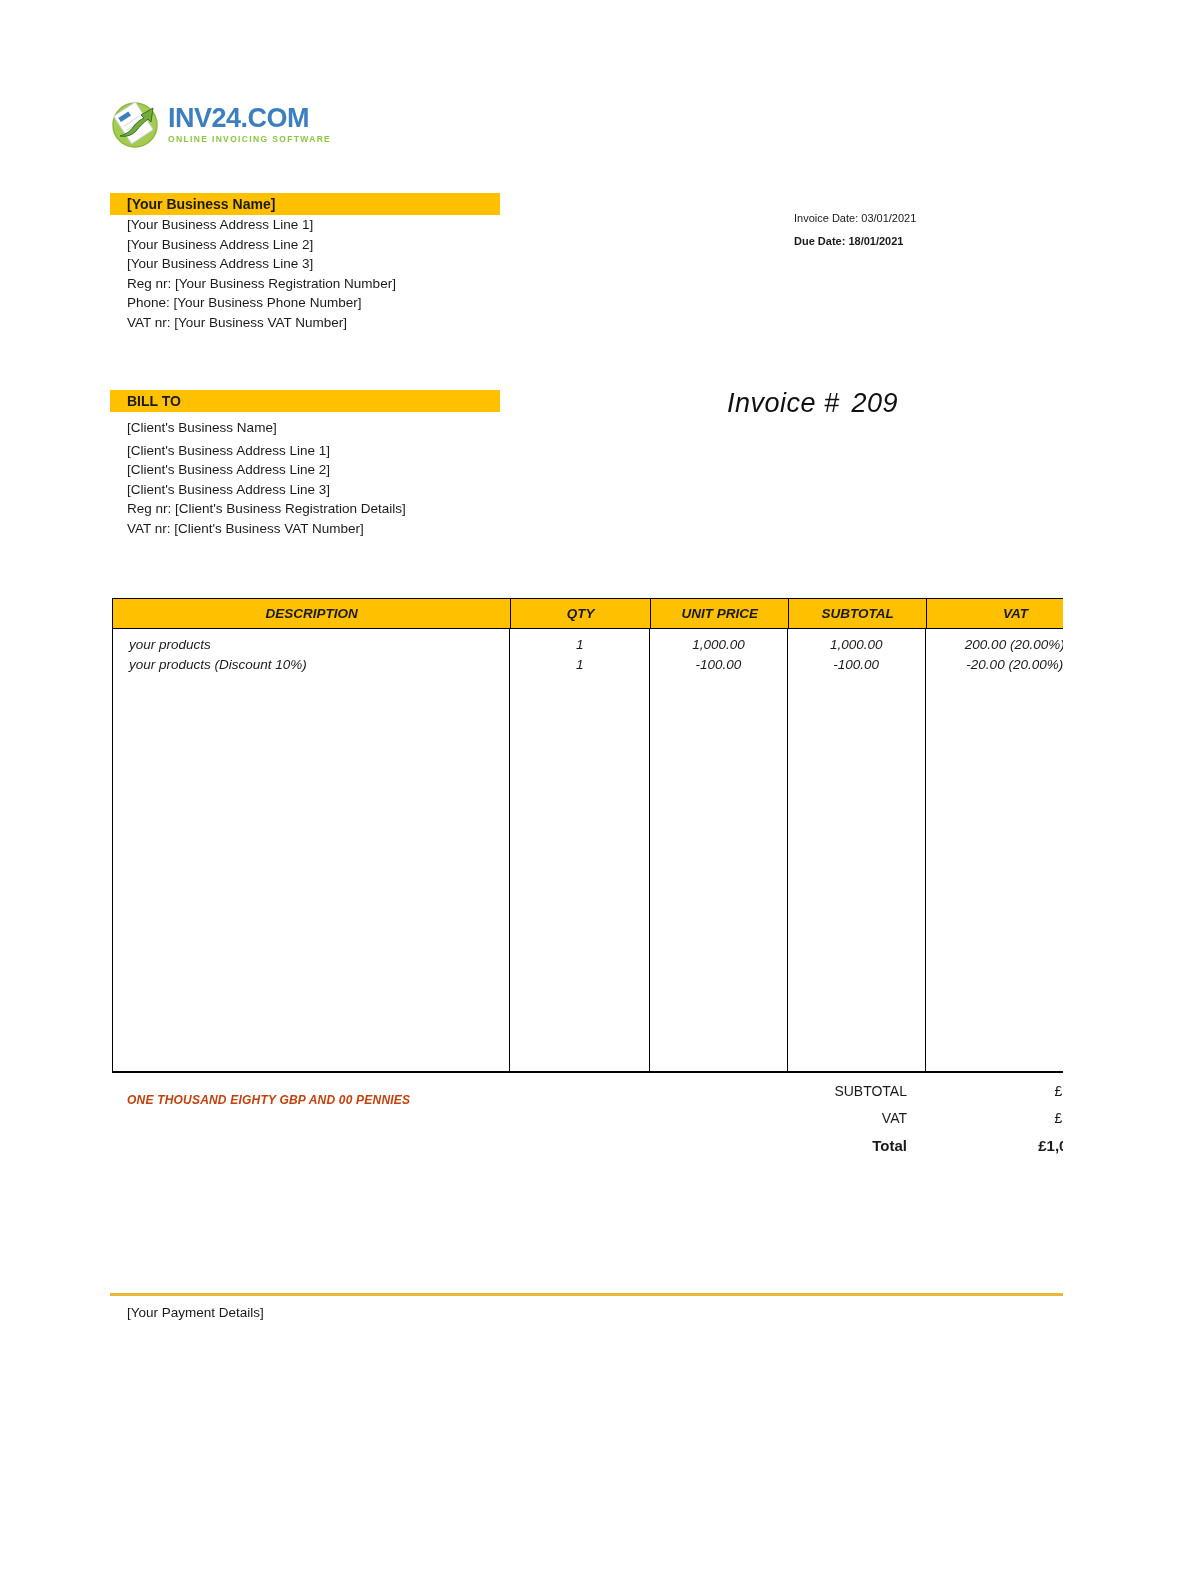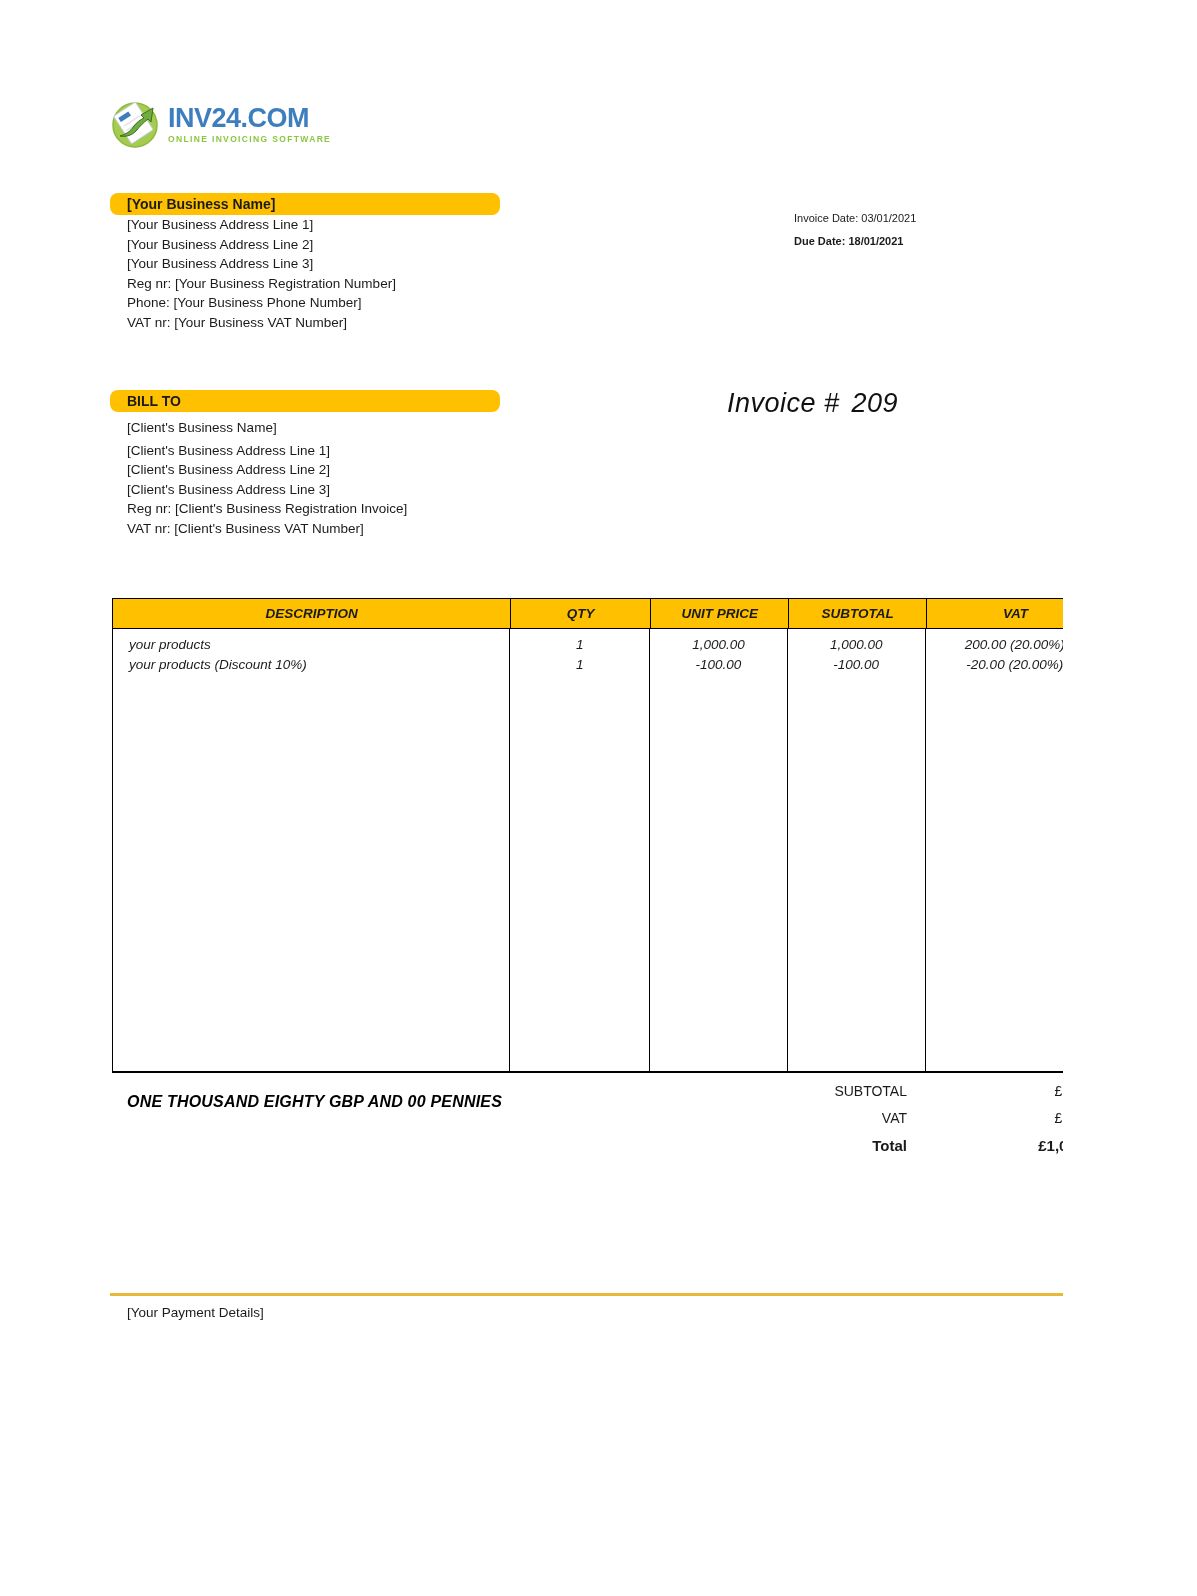--- a/index.html
+++ b/index.html
@@ -44,21 +44,20 @@
   .section-bar {
     width: 390px;
     height: 22px;
     background: #ffc000;
     display: flex;
     align-items: center;
     padding-left: 17px;
     font-size: 14px;
     font-weight: 700;
     color: #1b1b1b;
-    border-radius: 8px;
   }
   .seller-block { position: absolute; left: 110px; top: 193px; width: 420px; }
   .address-lines { padding-left: 17px; font-size: 13.5px; line-height: 19.5px; }
   .address-lines div { white-space: nowrap; }
 
   
   .dates-block { position: absolute; left: 786px; top: 207px; font-size: 11px; line-height: 23px; margin-left: 8px; }
   .date-row .bold { font-weight: 700; text-align: center; }
 
   
@@ -106,24 +105,24 @@
   .items-body .bcol:last-child { border-right: none; }
   .col-desc div { padding-left: 16px; text-align: left; }
   .col-center div { text-align: center; }
 
   
   .totals-area { position: absolute; left: 112px; top: 1077px; width: 993px; }
   .amount-words {
     position: absolute;
     left: 15px;
     top: 16px;
-    font-size: 16px;
+    font-size: 12px;
     font-style: italic;
     font-weight: 700;
-    color: #000000;
+    color: #c2410c;
     letter-spacing: 0.2px;
   }
   .totals-rows { display: flex; flex-direction: column; align-items: stretch; }
   .totals-row {
     display: grid;
     grid-template-columns: 1fr 198px;
     height: 27px;
     align-items: center;
     font-size: 14px;
   }
@@ -186,21 +185,21 @@
 
   <div class="billto-block">
     <div class="section-bar">
       <span>BILL TO</span>
     </div>
     <div class="address-lines">
       <div class="client-name">[Client's Business Name]</div>
       <div>[Client's Business Address Line 1]</div>
       <div>[Client's Business Address Line 2]</div>
       <div>[Client's Business Address Line 3]</div>
-      <div>Reg nr: [Client's Business Registration Invoice]</div>
+      <div>Reg nr: [Client's Business Registration Details]</div>
       <div>VAT nr: [Client's Business VAT Number]</div>
     </div>
   </div>
 
   <div class="invoice-heading">
     <span>Invoice #</span><span class="num">209</span>
   </div>
 
   <div class="items-table">
     <div class="items-header">

